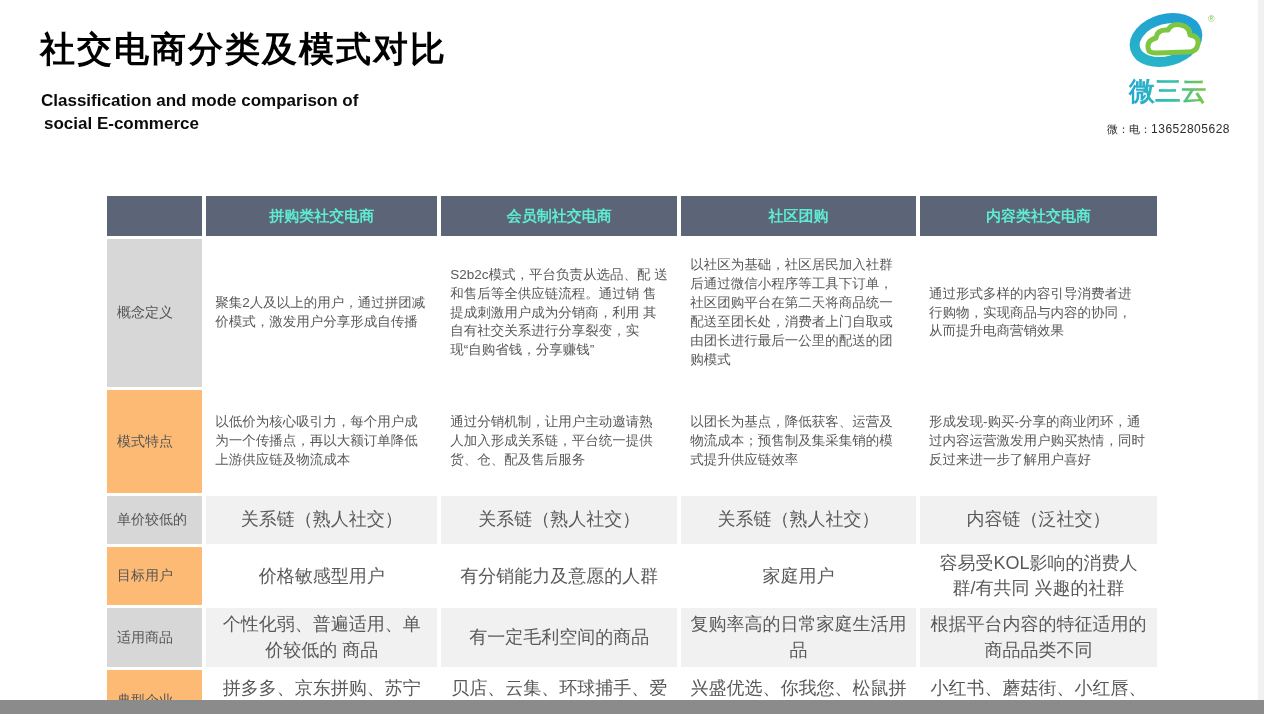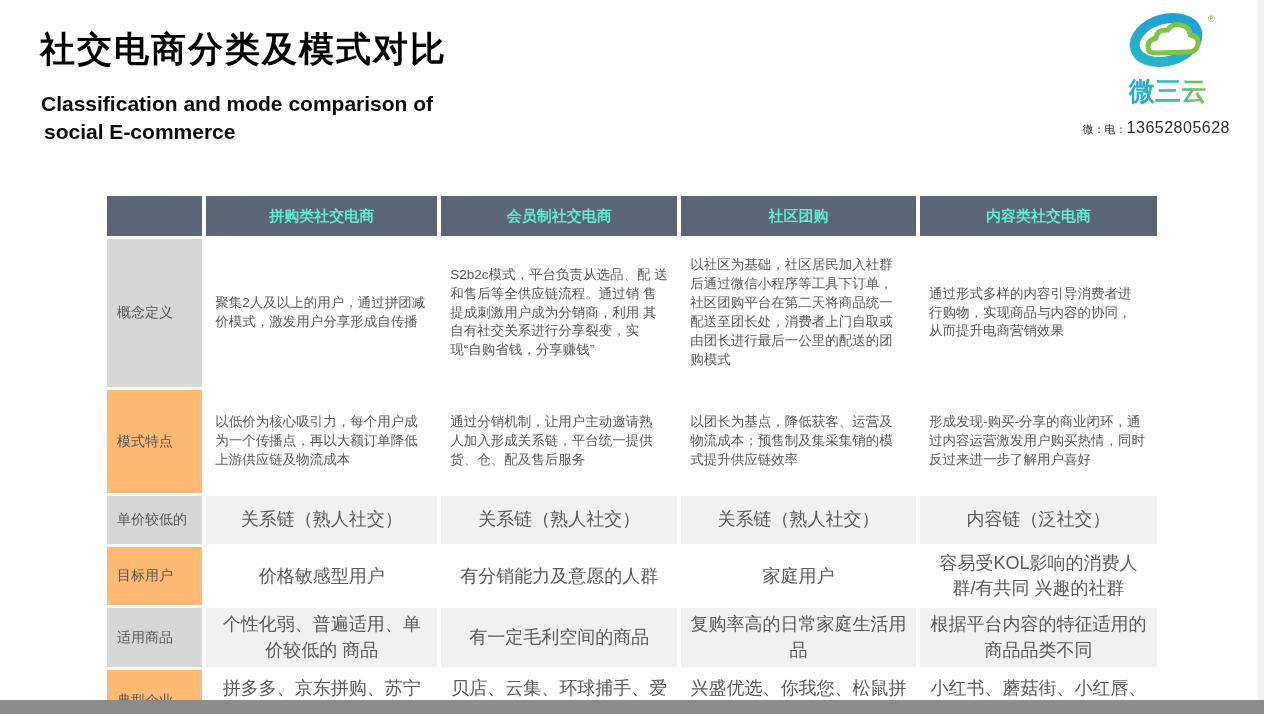--- a/index.html
+++ b/index.html
@@ -10,28 +10,28 @@
   .right-edge{position:absolute;right:0;top:0;width:6px;height:100%;background:#f1f1f1;}
   .footer-bar{position:absolute;left:0;bottom:0;width:100%;height:14px;background:#8b8b8b;}
 
   .main-title{
     position:absolute;left:40px;top:26px;
     font-family:"DejaVu Serif","Liberation Serif",serif;
     font-size:35px;font-weight:bold;color:#000;letter-spacing:2px;white-space:nowrap;
   }
   .subtitle{
     position:absolute;left:41px;top:90px;
-    font-size:21px;font-weight:bold;color:#0b0b0b;line-height:1.35;
+    font-size:17px;font-weight:bold;color:#0b0b0b;line-height:1.35;
   }
   .subtitle .line2{padding-left:3px;}
 
   .logo{position:absolute;right:44px;top:8px;width:104px;height:104px;}
   .contact{position:absolute;right:34px;top:119px;color:#2b2b2b;white-space:nowrap;}
   .contact .contact-label{font-size:11px;}
-  .contact .contact-number{font-size:16px;letter-spacing:0.5px;}
+  .contact .contact-number{font-size:12px;letter-spacing:0.5px;}
 
   .table-title{
     position:absolute;left:0;top:150px;width:100%;text-align:center;
     font-size:21px;font-weight:bold;color:#3d3d3d;letter-spacing:1px;
   }
 
   table.compare{
     position:absolute;left:103px;top:193px;width:1058px;
     border-collapse:separate;border-spacing:4px 3px;table-layout:fixed;
   }

